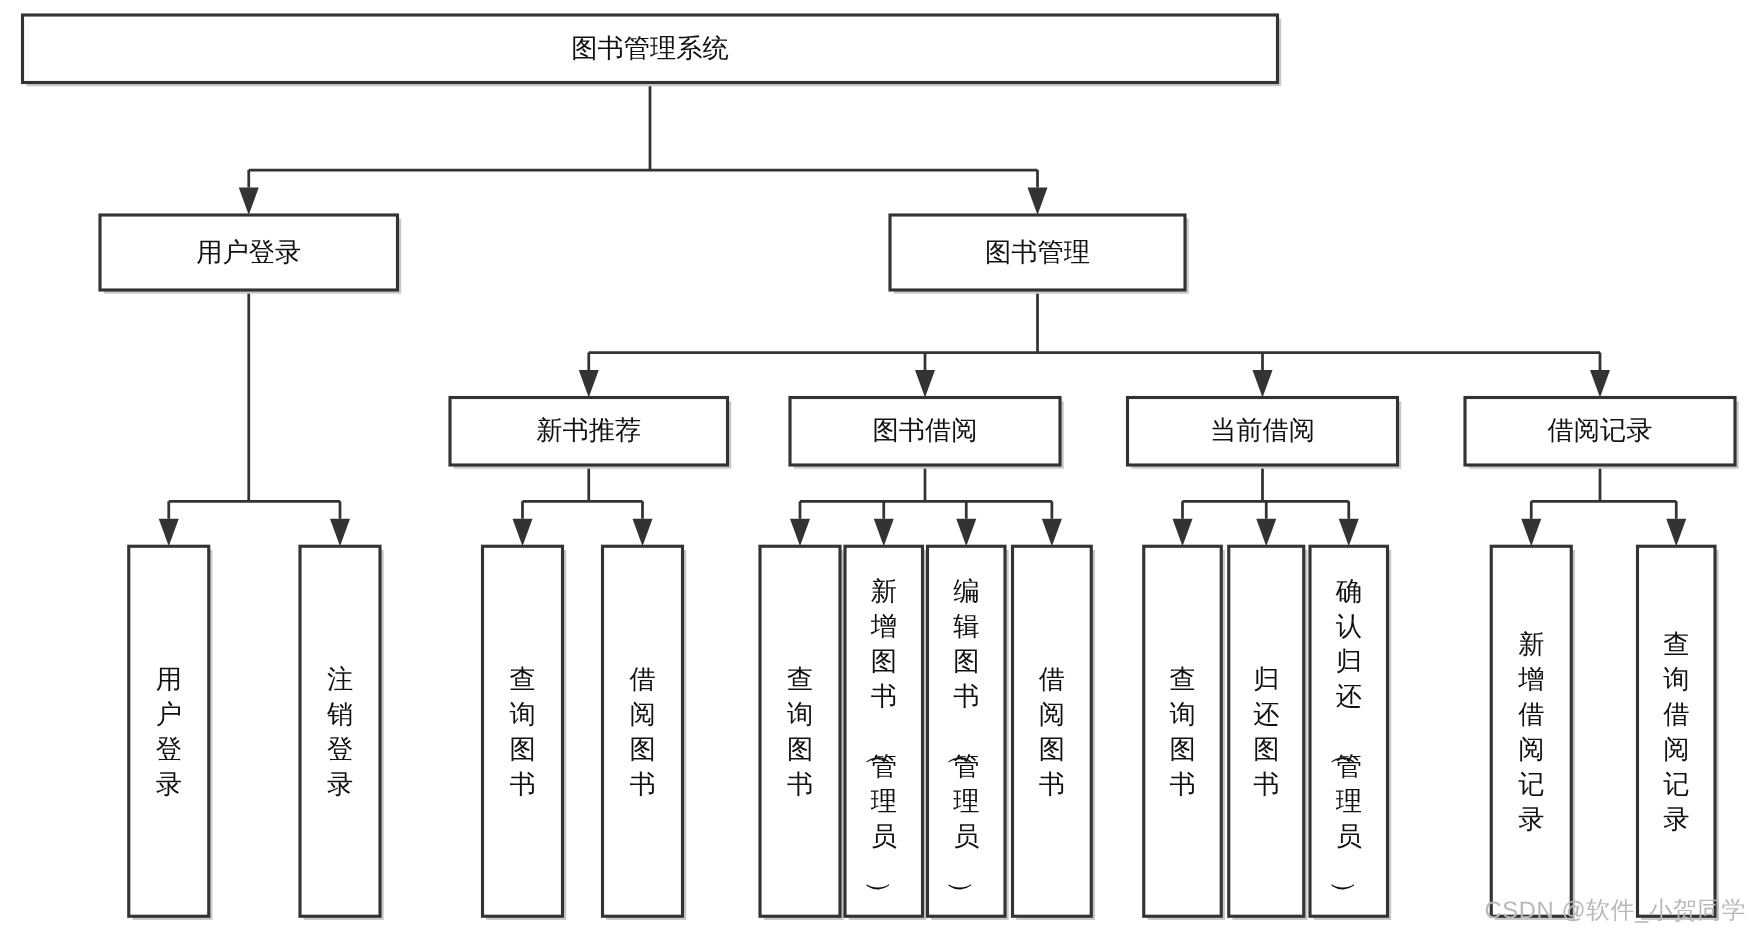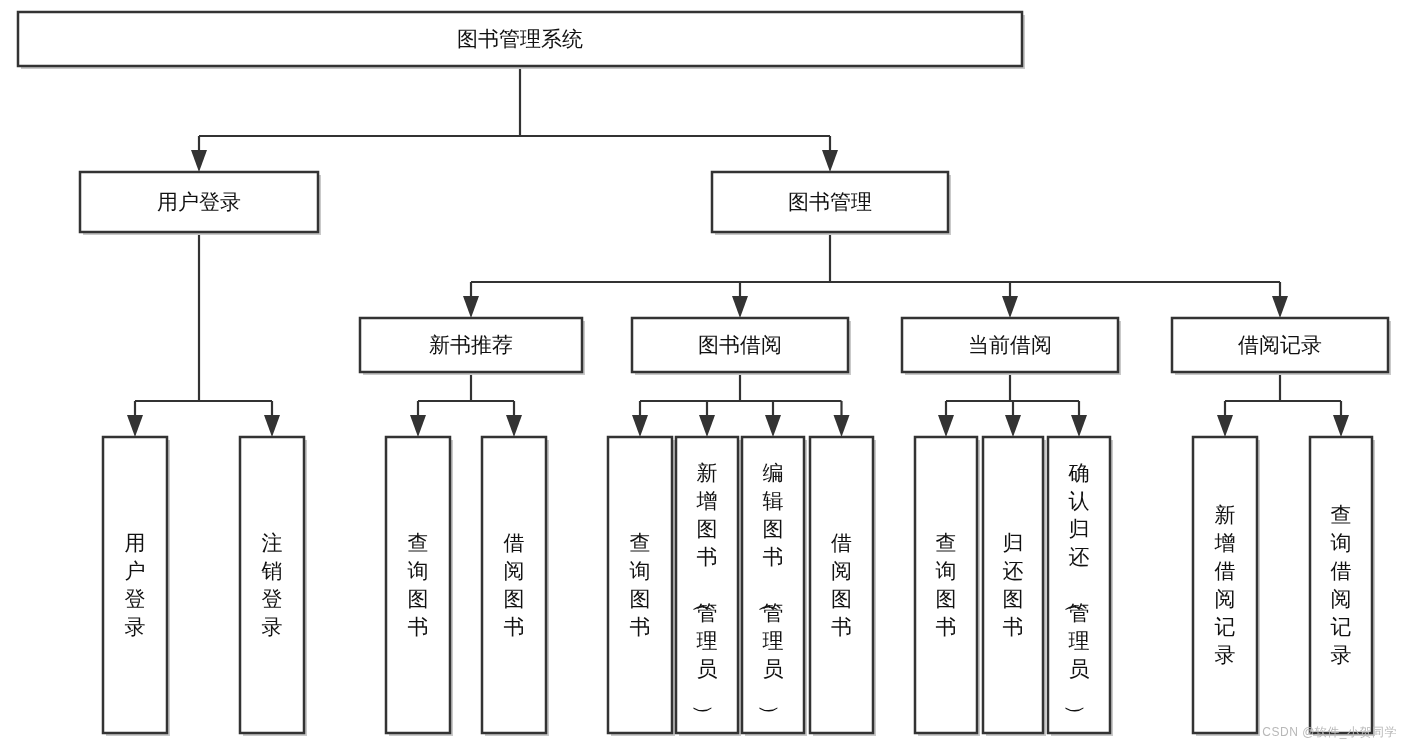--- a/index.html
+++ b/index.html
@@ -56,21 +56,21 @@
     font-family: "Liberation Sans", "DejaVu Sans", sans-serif;
     fill: #111111;
     font-size: 21px;
     text-anchor: middle;
   }
   .watermark {
     position: absolute;
     right: 8px;
     bottom: 6px;
     font-family: "Liberation Sans", "DejaVu Sans", sans-serif;
-    font-size: 12px;
+    font-size: 19px;
     color: #b8b8b8;
     letter-spacing: 0.5px;
     white-space: nowrap;
     user-select: none;
   }
 </style>
 </head>
 <body>
 
 <div id="diagram-root">

